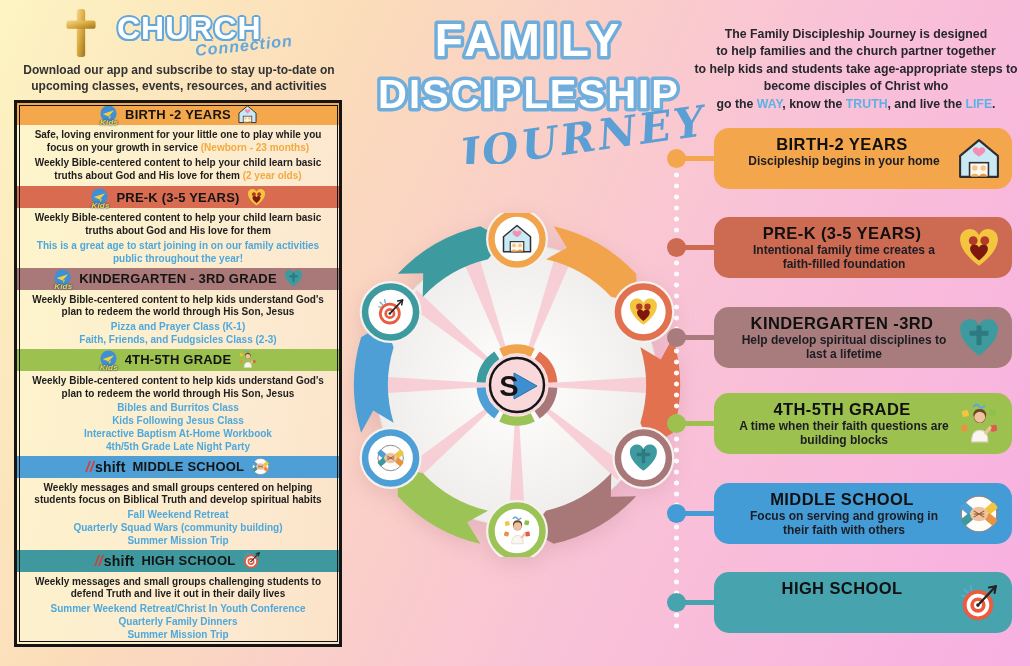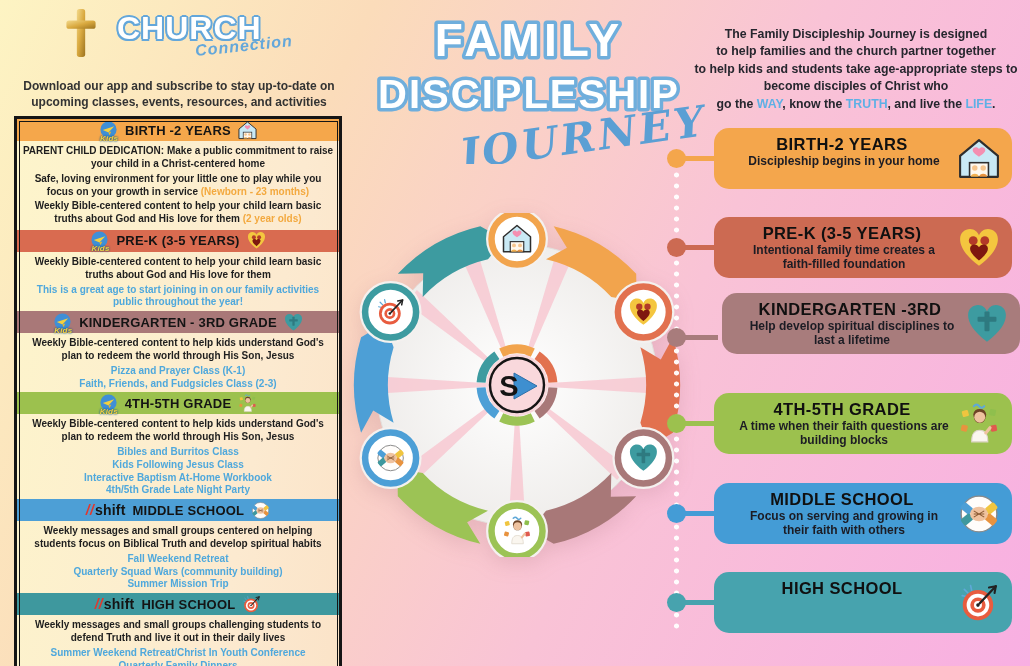--- a/index.html
+++ b/index.html
@@ -16,21 +16,21 @@
   .brand-row{display:flex;justify-content:center;align-items:flex-start;gap:20px;height:56px;padding-top:4px}
   .cross-wrap{width:32px;height:50px;flex:none}
   .brand-text{position:relative;margin-top:2px}
   .brand-main{
     font-size:32px;font-weight:bold;letter-spacing:1px;color:#fff;
     text-shadow:-2px 0 #64a7da,2px 0 #64a7da,0 -2px #64a7da,0 2px #64a7da,
       -1.5px -1.5px #64a7da,1.5px -1.5px #64a7da,-1.5px 1.5px #64a7da,1.5px 1.5px #64a7da;
   }
   .brand-sub{display:block;margin:-10px 0 0 78px;transform:rotate(-6deg);
     color:#64a7da;font-size:16px;font-style:italic;font-weight:bold;letter-spacing:1px}
-  .tagline{margin-top:19px;text-align:center;font-size:12px;font-weight:bold;color:#333;line-height:1.3}
+  .tagline{margin-top:3px;text-align:center;font-size:12px;font-weight:bold;color:#333;line-height:1.3}
   .tagline div{white-space:nowrap}
 
   .info-box{margin-top:6px;width:328px;border:3.5px solid #151515;position:relative;
     background:linear-gradient(100deg,#fdf5cb 0%,#fcead0 70%,#fbe3c8 100%)}
   .info-box::after{content:"";position:absolute;inset:1.5px;border:1.5px solid #151515;pointer-events:none;z-index:5}
   .sec-header{display:flex;justify-content:center;align-items:center;gap:7px;height:22px;
     font-size:13px;font-weight:bold;color:#141414;letter-spacing:.2px}
   .sec-title{white-space:nowrap}
   .hdr-ic{width:19px;height:19px;flex:none}
   .hdr-ic svg{width:100%;height:100%}
@@ -165,21 +165,20 @@
                 <circle cx="10" cy="9" r="8.5" fill="#3f8fd6"></circle>
                 <path d="M4 9.5 L16 5.5 L10 12 Z" fill="#f4d03f"></path>
                 <path d="M10 12 l1 3 l2 -4 Z" fill="#e8b82f"></path>
               </svg><i>Kids</i></span>
             <span class="sec-title">BIRTH -2 YEARS</span>
             <span class="hdr-ic"><svg viewBox="0 0 40 40">
                 <use href="#sym-house"></use>
               </svg></span>
           </div>
           <div class="sec-body">
-            <p class="dark"><strong>PARENT CHILD DEDICATION</strong>: Make a public commitment to raise your child in a Christ-centered home</p>
             <p class="dark">Safe, loving environment for your little one to play while you focus on your growth in service <span class="accent">(Newborn - 23 months)</span></p>
             <p class="dark">Weekly Bible-centered content to help your child learn basic truths about God and His love for them <span class="accent">(2 year olds)</span></p>
           </div>
         </div>
         <div class="section">
           <div class="sec-header" style="background: rgb(217, 107, 80);">
             <span class="kids-logo hdr-ic"><svg viewBox="0 0 20 20">
                 <circle cx="10" cy="9" r="8.5" fill="#3f8fd6"></circle>
                 <path d="M4 9.5 L16 5.5 L10 12 Z" fill="#f4d03f"></path>
                 <path d="M10 12 l1 3 l2 -4 Z" fill="#e8b82f"></path>
@@ -350,21 +349,21 @@
       <div class="dot" style="top: 149px; background: rgb(244, 166, 76);"></div>
       <div class="card" style="top: 217px; background: rgb(204, 106, 82);">
         <h3>PRE-K (3-5 YEARS)</h3>
         <p>Intentional family time creates a faith-filled foundation</p>
         <span class="card-ic"><svg viewBox="0 0 40 40">
             <use href="#sym-heartfam"></use>
           </svg></span>
       </div>
       <div class="conn" style="top: 245px; background: rgb(204, 106, 82);"></div>
       <div class="dot" style="top: 238px; background: rgb(204, 106, 82);"></div>
-      <div class="card" style="top: 293px; background: rgb(168, 124, 124); margin-left: 8px;">
+      <div class="card" style="top: 307px; background: rgb(168, 124, 124);">
         <h3>KINDERGARTEN -3RD</h3>
         <p>Help develop spiritual disciplines to last a lifetime</p>
         <span class="card-ic"><svg viewBox="0 0 40 40">
             <use href="#sym-crossheart"></use>
           </svg></span>
       </div>
       <div class="conn" style="top: 335px; background: rgb(168, 124, 124);"></div>
       <div class="dot" style="top: 328px; background: rgb(168, 124, 124);"></div>
       <div class="card" style="top: 393px; background: rgb(156, 193, 78);">
         <h3>4TH-5TH GRADE</h3>

